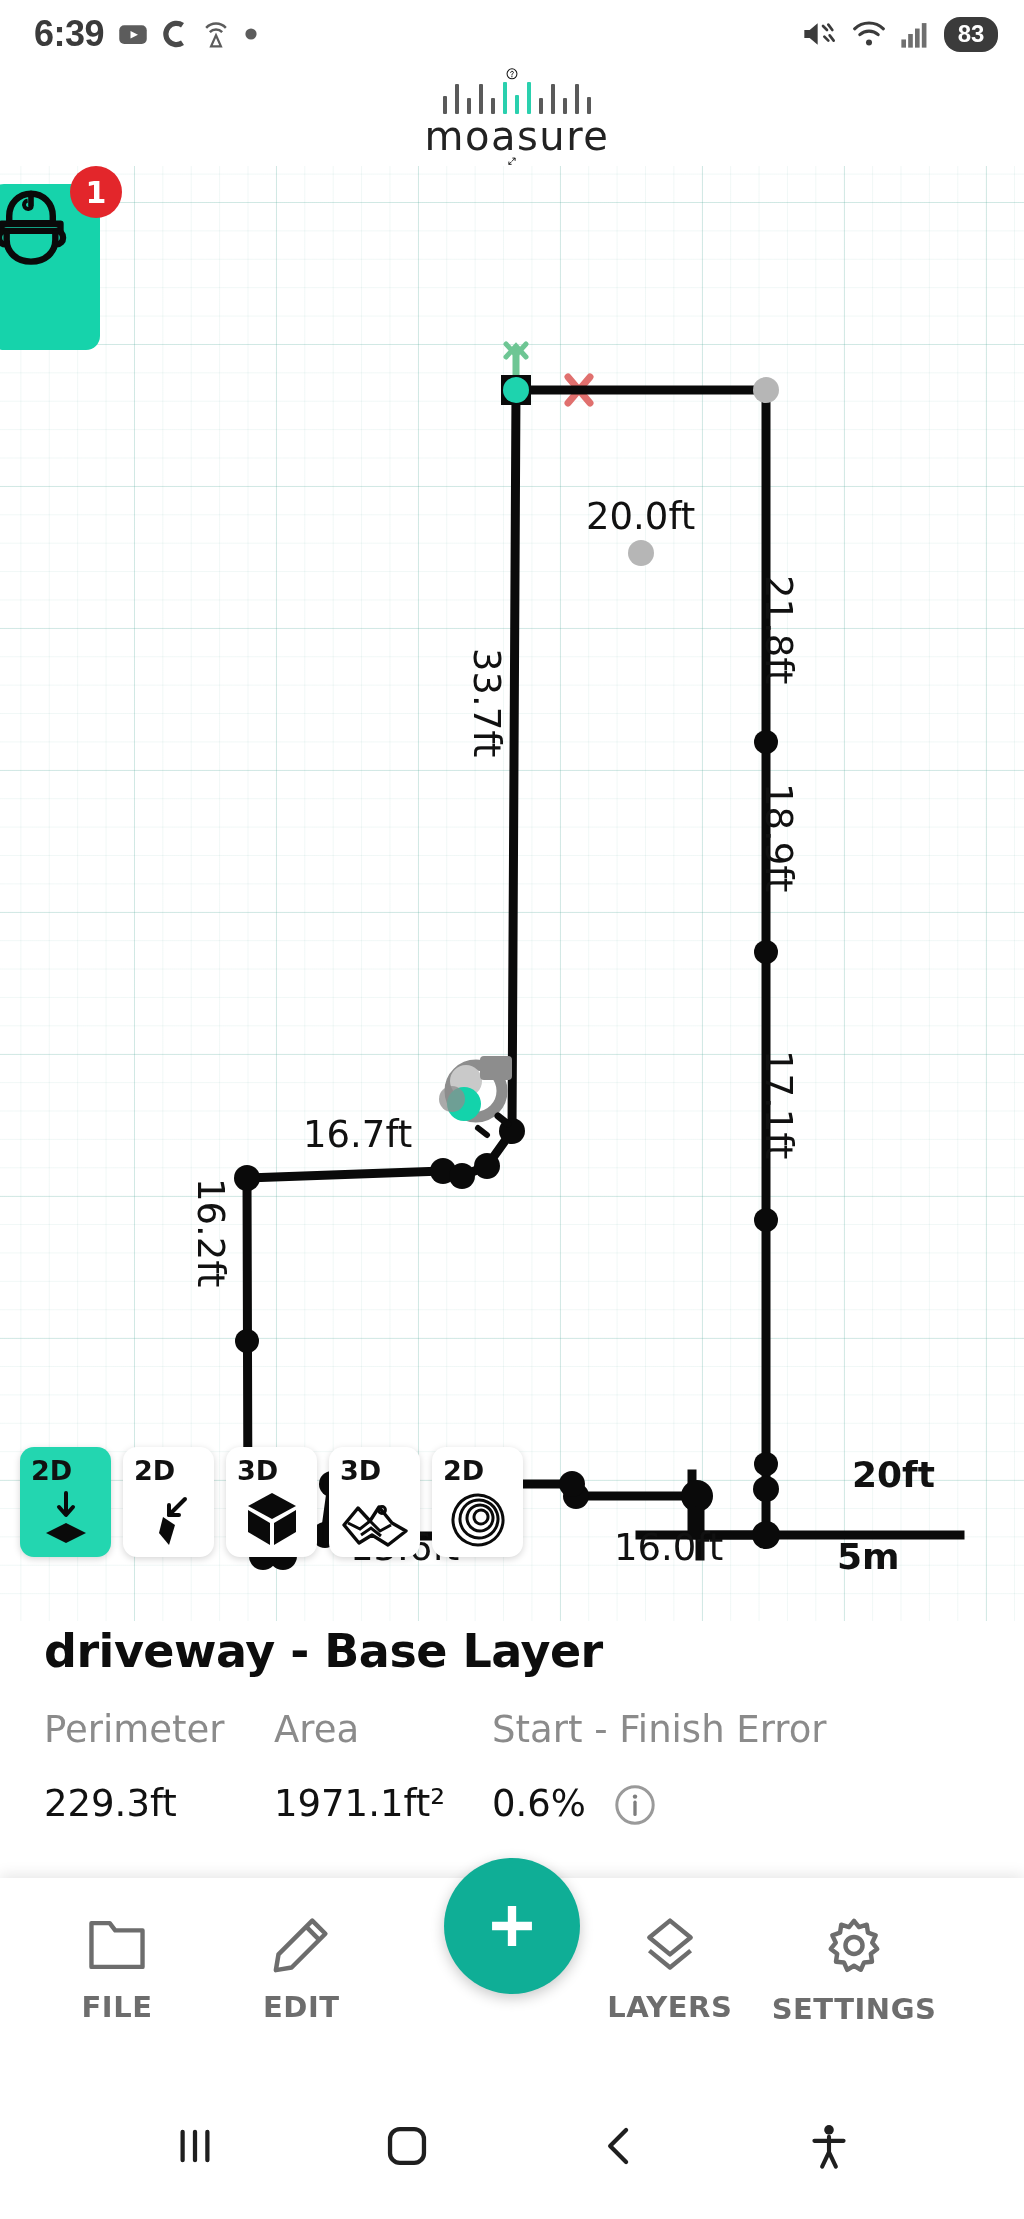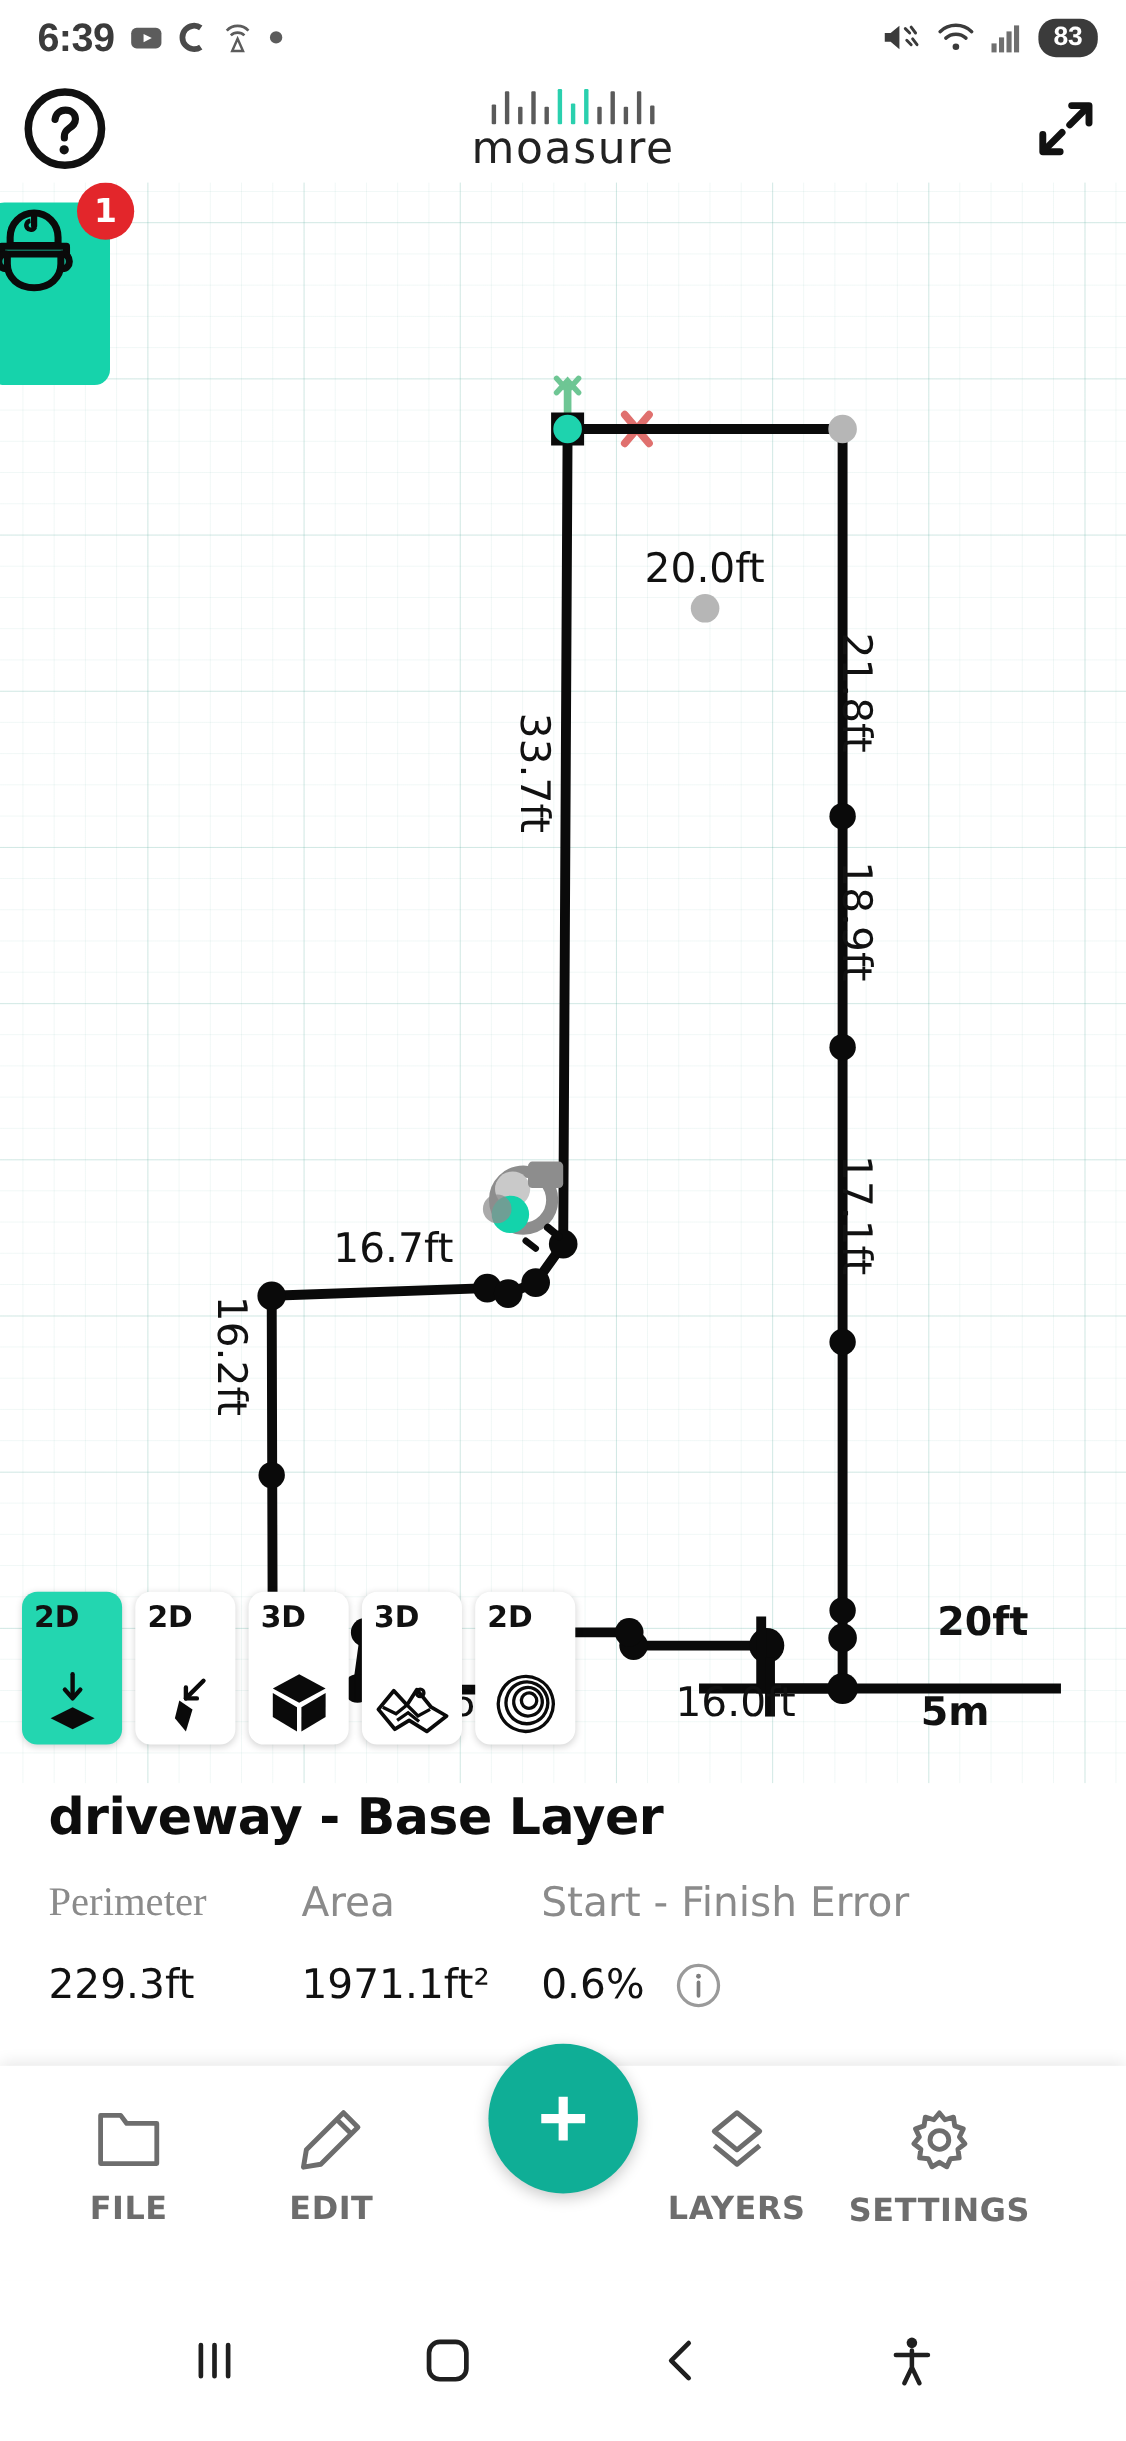--- a/index.html
+++ b/index.html
@@ -25,20 +25,21 @@
     background:#3b3b3b; color:#fff; border-radius:16px;
     font-size:24px; font-weight:700; padding:3px 12px 4px; min-width:54px;
     text-align:center; letter-spacing:0px;
   }
 
   
   .appheader {
     position:absolute; left:0; top:68px; width:1024px; height:98px;
     display:flex; align-items:center; justify-content:space-between;
     padding: 0 20px;
+    flex-direction: column;
   }
   .help-btn { width:78px; height:78px; }
   .brand { display:flex; flex-direction:column; align-items:center; gap:2px; margin-left:10px;}
   .brand-ticks { display:flex; align-items:flex-end; gap:8px; height:34px; }
   .brand-ticks i { display:block; width:4px; background:#5a5a5a; border-radius:1px; }
   .brand-ticks i.t { background:#2ad0ae; }
   .brand-name {
     font-size:40px; color:#222; letter-spacing:1.5px;
     font-family:"DejaVu Sans", sans-serif; font-weight:400; line-height:1;
   }
@@ -82,21 +83,21 @@
   
   .scale-lbl { position:absolute; font-size:36px; color:#111;
     font-family:"DejaVu Sans", sans-serif; white-space:nowrap;font-weight:bold; }
 
   
   .viewmodes {
     position:absolute; left:20px; top:1447px;
     display:flex; gap:12px; z-index:6;
   }
   .vm {
-    width:91px; height:139px; background:#fff; border-radius:14px;
+    width:91px; height:110px; background:#fff; border-radius:14px;
     box-shadow:0 2px 7px rgba(0,0,0,.17);
     display:flex; flex-direction:column; align-items:center;
     padding-top:8px; position:relative;
   }
   .vm.active { background:#23d6b0; }
   .vm-lbl { font-size:27px; font-weight:700; color:#111;
     font-family:"DejaVu Sans", sans-serif; align-self:flex-start; margin-left:11px; }
   .vm-ico { position:absolute; left:0; right:0; bottom:8px; display:flex;
     align-items:center; justify-content:center; }
 
@@ -406,21 +407,21 @@
         <ellipse cx="32" cy="27" rx="13" ry="13" fill="none" stroke="#0a0a0a" stroke-width="3" transform="rotate(-18 32 27)"></ellipse>
         <ellipse cx="33" cy="26" rx="7" ry="7" fill="none" stroke="#0a0a0a" stroke-width="3" transform="rotate(-18 33 26)"></ellipse>
       </svg>
     </span>
   </div>
 </div>
 
 <div class="info">
   <h1 class="info-title">driveway - Base Layer</h1>
   <div class="info-grid">
-    <span class="ih" style="left:44px;  top:0;font-family:Liberation Serif, serif;">Perimeter</span>
+    <span class="ih" style="left:44px;  top:0;">Perimeter</span>
     <span class="ih" style="left:274px; top:0;">Area</span>
     <span class="ih" style="left:492px; top:0;">Start - Finish Error</span>
 
     <span class="iv" style="left:44px;  top:74px;">229.3ft</span>
     <span class="iv" style="left:274px; top:74px;">1971.1ft²</span>
     <span class="iv" style="left:492px; top:74px;">0.6%</span>
 
     <svg class="info-icon" style="left:614px; top:76px;" viewBox="0 0 24 24">
       <circle cx="12" cy="12" r="10.4" fill="none" stroke="#9a9a9a" stroke-width="1.7"></circle>
       <circle cx="12" cy="7.2" r="1.25" fill="#7d7d7d"></circle>

